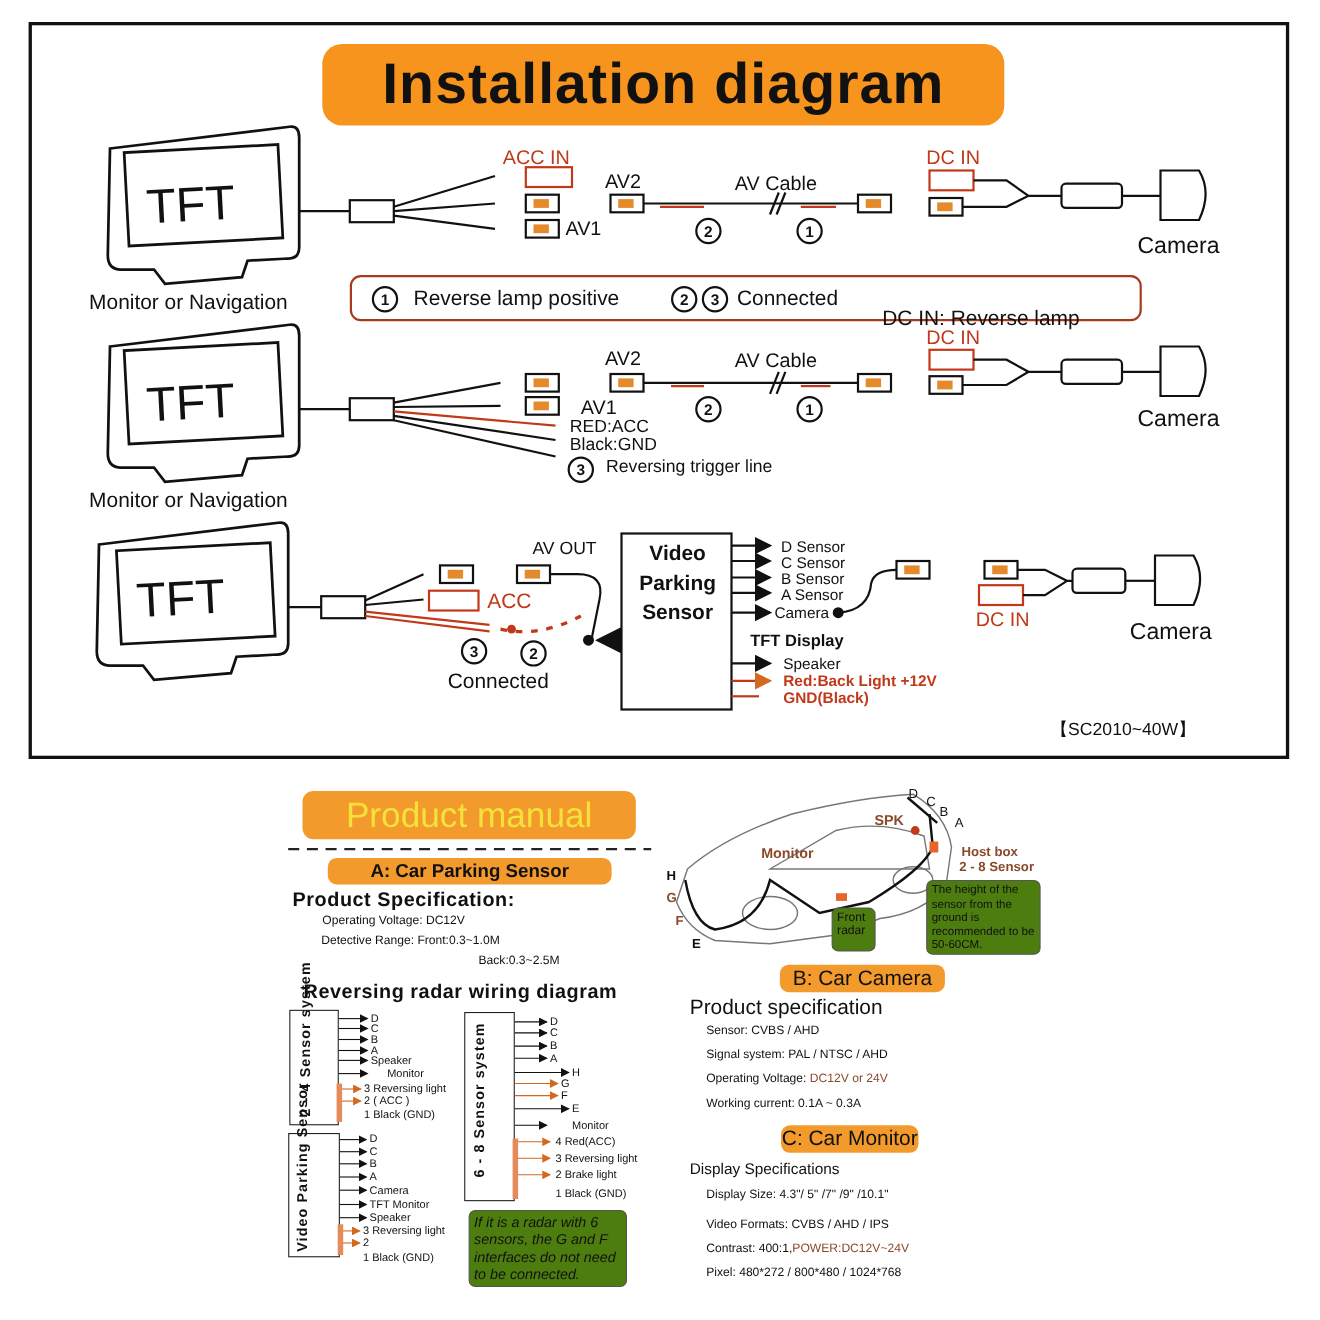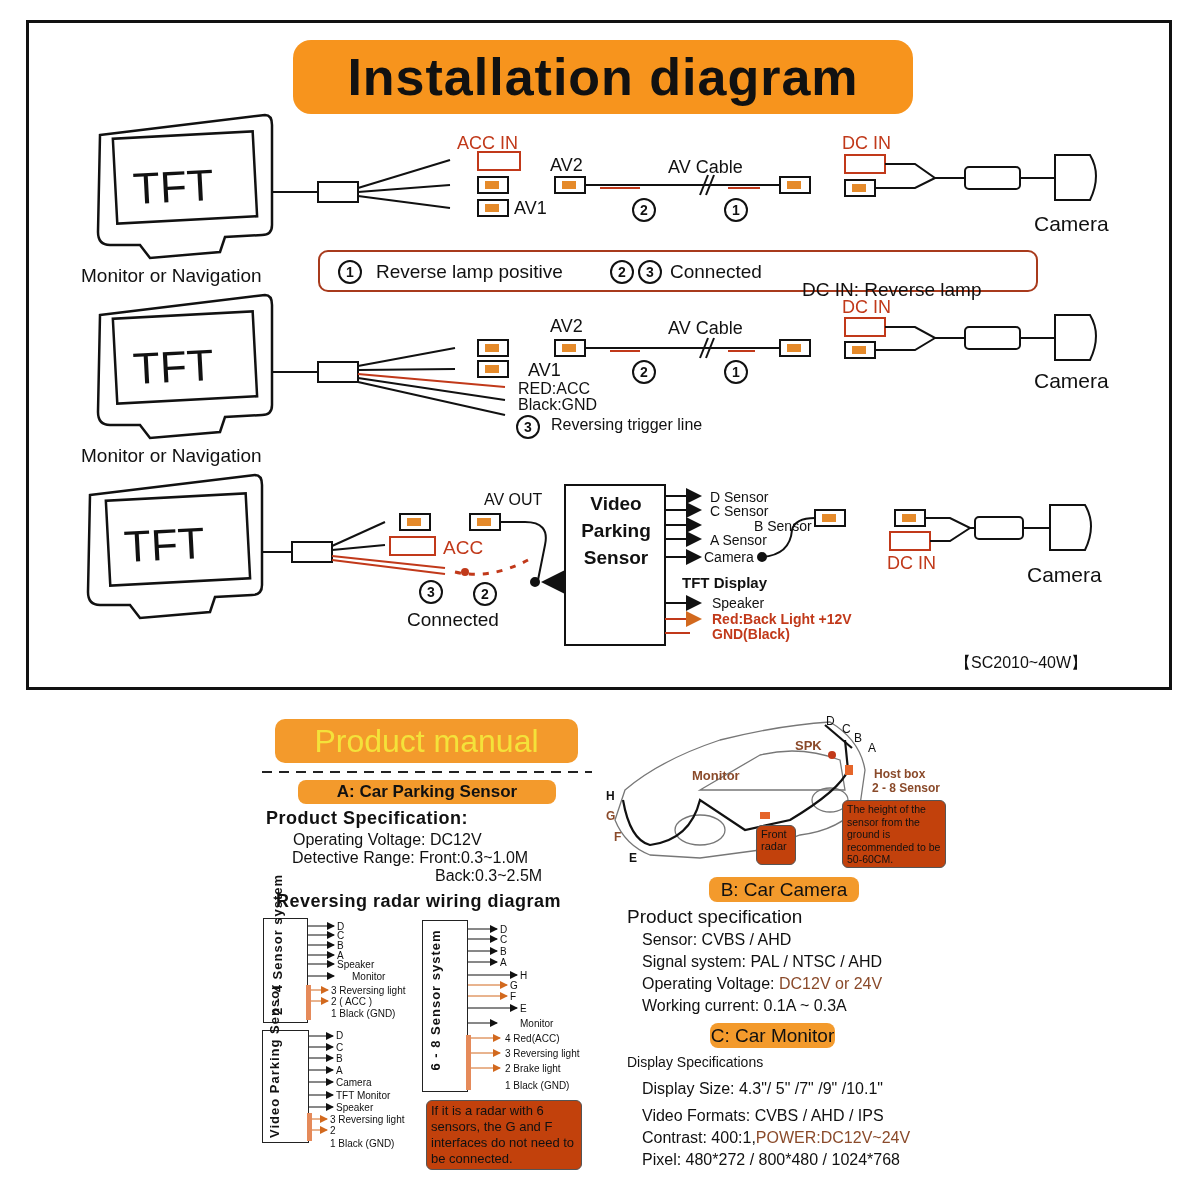--- a/index.html
+++ b/index.html
@@ -7,22 +7,22 @@
   .abs{position:absolute;}
   .frame{position:absolute;left:26px;top:20px;width:1146px;height:670px;border:3px solid #111;box-sizing:border-box;}
   .title-pill{position:absolute;left:293px;top:40px;width:620px;height:74px;background:#f7941d;border-radius:18px;display:flex;align-items:center;justify-content:center;font-weight:bold;font-size:52px;letter-spacing:1px;color:#111;}
   .lbl{position:absolute;white-space:nowrap;font-size:19px;color:#111;}
   .red{color:#c1391a;}
   .brown{color:#8a4a2a;}
   .legend-box{position:absolute;left:318px;top:250px;width:720px;height:42px;border:2px solid #a83a1c;border-radius:10px;box-sizing:border-box;}
   .circ{display:inline-block;width:20px;height:20px;border:2px solid #111;border-radius:50%;text-align:center;line-height:20px;font-size:14px;font-weight:bold;box-sizing:content-box;vertical-align:middle;}
   svg{position:absolute;left:0;top:0;}
   .pill{position:absolute;background:#f39a2c;border-radius:8px;display:flex;align-items:center;justify-content:center;font-weight:bold;color:#111;}
-  .spec{position:absolute;white-space:nowrap;font-size:16px;color:#111;}
-  .note{position:absolute;border:1px solid #555;border-radius:6px;background:#c2410c;font-size:12px;line-height:14px;padding:2px 4px;box-sizing:border-box;}
+  .spec{position:absolute;white-space:nowrap;font-size:11px;color:#111;}
+  .note{position:absolute;border:1px solid #555;border-radius:6px;background:#4d7c0f;font-size:12px;line-height:14px;padding:2px 4px;box-sizing:border-box;}
   .sys-box{position:absolute;border:1.5px solid #222;background:#fff;box-sizing:border-box;}
   .vert{position:absolute;transform:rotate(-90deg);transform-origin:left top;white-space:nowrap;font-weight:bold;font-size:13px;letter-spacing:1px;line-height:15px;text-align:center;}
   .small{position:absolute;white-space:nowrap;font-size:10px;color:#111;}
 </style>
 </head>
 <body>
 
 <div class="frame"></div>
 <div class="title-pill">Installation diagram</div>
 
@@ -203,21 +203,21 @@
 
 <div class="lbl" style="left:124px;top:520px;font-size:44px;transform:rotate(-3deg);">TFT</div>
 <div class="lbl" style="left:484px;top:491px;font-size:16px;">AV OUT</div>
 <div class="lbl red" style="left:443px;top:537px;font-size:19px;">ACC</div>
 <span class="circ abs" style="left:419px;top:580px;">3</span>
 <span class="circ abs" style="left:473px;top:582px;">2</span>
 <div class="lbl" style="left:407px;top:609px;font-size:19px;">Connected</div>
 <div class="lbl" style="left:570px;top:490px;width:92px;white-space:normal;text-align:center;font-weight:bold;font-size:19px;line-height:27px;">Video Parking Sensor</div>
 <div class="lbl" style="left:710px;top:489px;font-size:14px;">D  Sensor</div>
 <div class="lbl" style="left:710px;top:503px;font-size:14px;">C  Sensor</div>
-<div class="lbl" style="left:710px;top:518px;font-size:14px;margin-left:44px;">B  Sensor</div>
+<div class="lbl" style="left:710px;top:518px;font-size:14px;">B  Sensor</div>
 <div class="lbl" style="left:710px;top:532px;font-size:14px;">A  Sensor</div>
 <div class="lbl" style="left:704px;top:549px;font-size:14px;">Camera</div>
 <div class="lbl" style="left:682px;top:574px;font-size:15px;font-weight:bold;">TFT Display</div>
 <div class="lbl" style="left:712px;top:595px;font-size:14px;">Speaker</div>
 <div class="lbl red" style="left:712px;top:611px;font-size:14px;font-weight:bold;">Red:Back Light  +12V</div>
 <div class="lbl red" style="left:712px;top:626px;font-size:14px;font-weight:bold;">GND(Black)</div>
 <div class="lbl red" style="left:887px;top:553px;font-size:18px;">DC IN</div>
 <div class="lbl" style="left:1027px;top:563px;font-size:21px;">Camera</div>
 <div class="lbl" style="left:955px;top:653px;font-size:16px;">【SC2010~40W】</div>
 
@@ -263,21 +263,21 @@
 <div class="small" style="left:520px;top:970px;">H</div>
 <div class="small brown" style="left:510px;top:980px;">G</div>
 <div class="small brown" style="left:510px;top:991px;">F</div>
 <div class="small" style="left:520px;top:1003px;">E</div>
 <div class="small" style="left:520px;top:1018px;">Monitor</div>
 <div class="small brown" style="left:505px;top:1033px;">4  Red(ACC)</div>
 <div class="small brown" style="left:505px;top:1048px;">3  Reversing light</div>
 <div class="small brown" style="left:505px;top:1063px;">2  Brake light</div>
 <div class="small brown" style="left:505px;top:1080px;">1  Black (GND)</div>
 
-<div class="note" style="left:426px;top:1100px;width:156px;height:70px;font-size:13px;line-height:16px;">If it is a radar with 6 sensors, the G and F interfaces do not need to be connected.</div>
+<div class="note" style="left:426px;top:1100px;width:144px;height:70px;font-size:13px;line-height:16px;font-style:italic;">If it is a radar with 6 sensors, the G and F interfaces do not need to be connected.</div>
 
 <div class="lbl" style="left:826px;top:714px;font-size:12px;">D</div>
 <div class="lbl" style="left:842px;top:722px;font-size:12px;">C</div>
 <div class="lbl" style="left:854px;top:731px;font-size:12px;">B</div>
 <div class="lbl" style="left:868px;top:741px;font-size:12px;">A</div>
 <div class="lbl brown" style="left:795px;top:738px;font-size:13px;font-weight:bold;">SPK</div>
 <div class="lbl brown" style="left:692px;top:768px;font-size:13px;font-weight:bold;">Monitor</div>
 <div class="lbl brown" style="left:874px;top:767px;font-size:12px;font-weight:bold;">Host box</div>
 <div class="lbl brown" style="left:872px;top:781px;font-size:12px;font-weight:bold;">2 - 8 Sensor</div>
 <div class="lbl" style="left:606px;top:789px;font-size:12px;font-weight:bold;">H</div>

